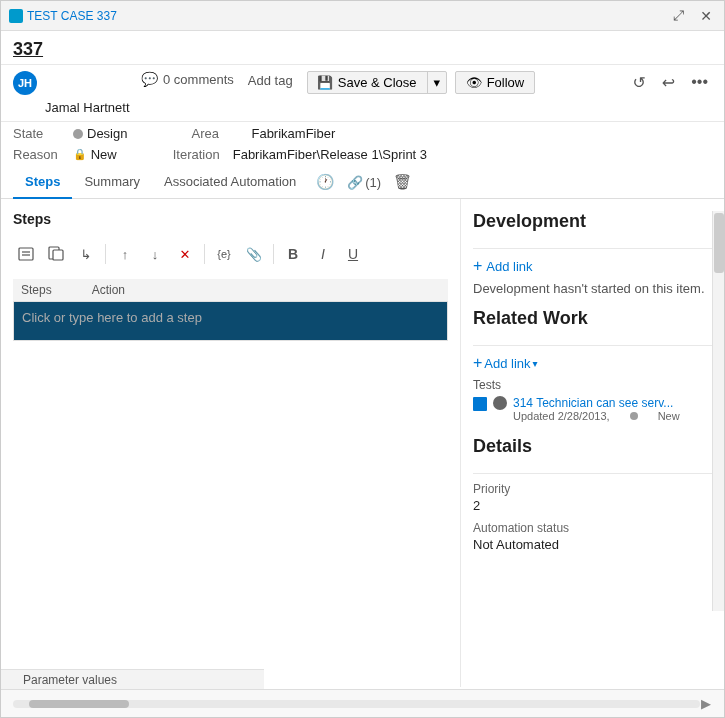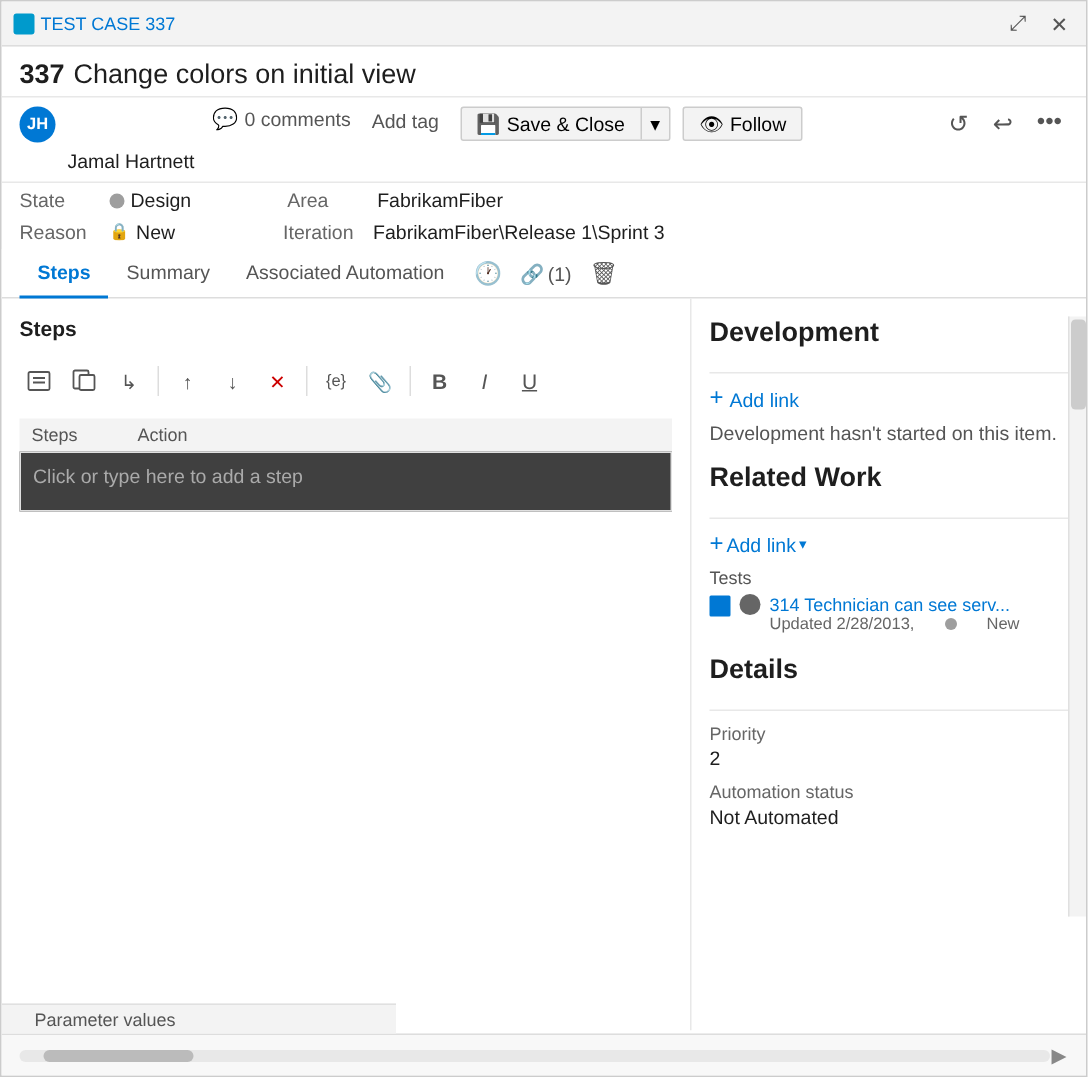--- a/index.html
+++ b/index.html
@@ -55,20 +55,21 @@
       padding: 8px 12px 4px 12px;
       border-bottom: 1px solid #e8e8e8;
     }
     .wi-title {
       font-size: 18px;
       font-weight: 400;
       color: #1e1e1e;
       display: flex;
       align-items: center;
       gap: 6px;
+      text-decoration: underline;
     }
     .wi-title .wi-id {
       font-weight: 600;
       color: #1e1e1e;
     }
 
     
     .toolbar-row {
       display: flex;
       align-items: flex-start;
@@ -275,21 +276,21 @@
       padding: 4px 8px;
       gap: 40px;
     }
     .step-content-area {
       border: 1px solid #e0e0e0;
       min-height: 40px;
       padding: 8px;
       color: #aaa;
       font-size: 13px;
       cursor: text;
-      background: #404040;
+      background: #0c4a6e;
     }
 
     
     .right-panel {
       flex: 1;
       overflow-y: auto;
       padding: 12px;
     }
     .section-title {
       font-size: 18px;
@@ -411,21 +412,20 @@
   </div>
   <div class="title-bar-right">
     <span>⤢</span>
     <span>✕</span>
   </div>
 </div>
 
 <div class="wi-header">
   <div class="wi-title">
     <span class="wi-id">337</span>
-    <span>Change colors on initial view</span>
   </div>
 </div>
 
 <div class="toolbar-row">
   <div class="avatar">
     <span>JH</span>
   </div>
   <span class="author-name">Jamal Hartnett</span>
   <div class="comments-btn">
     <span class="comment-icon">💬</span>
@@ -462,21 +462,21 @@
   </div>
 </div>
 <div class="meta-row" style="padding-top:2px">
   <div class="meta-group">
     <span class="meta-label">Reason</span>
     <div class="meta-value">
       <span class="lock-icon">🔒</span>
       <span>New</span>
     </div>
   </div>
-  <div class="meta-group" style="margin-left:48px">
+  <div class="meta-group" style="margin-left:32px">
     <span class="meta-label">Iteration</span>
     <span class="meta-value">FabrikamFiber\Release 1\Sprint 3</span>
   </div>
 </div>
 
 <div class="tabs-bar">
   <div class="tab active">
     <span>Steps</span>
   </div>
   <div class="tab">

